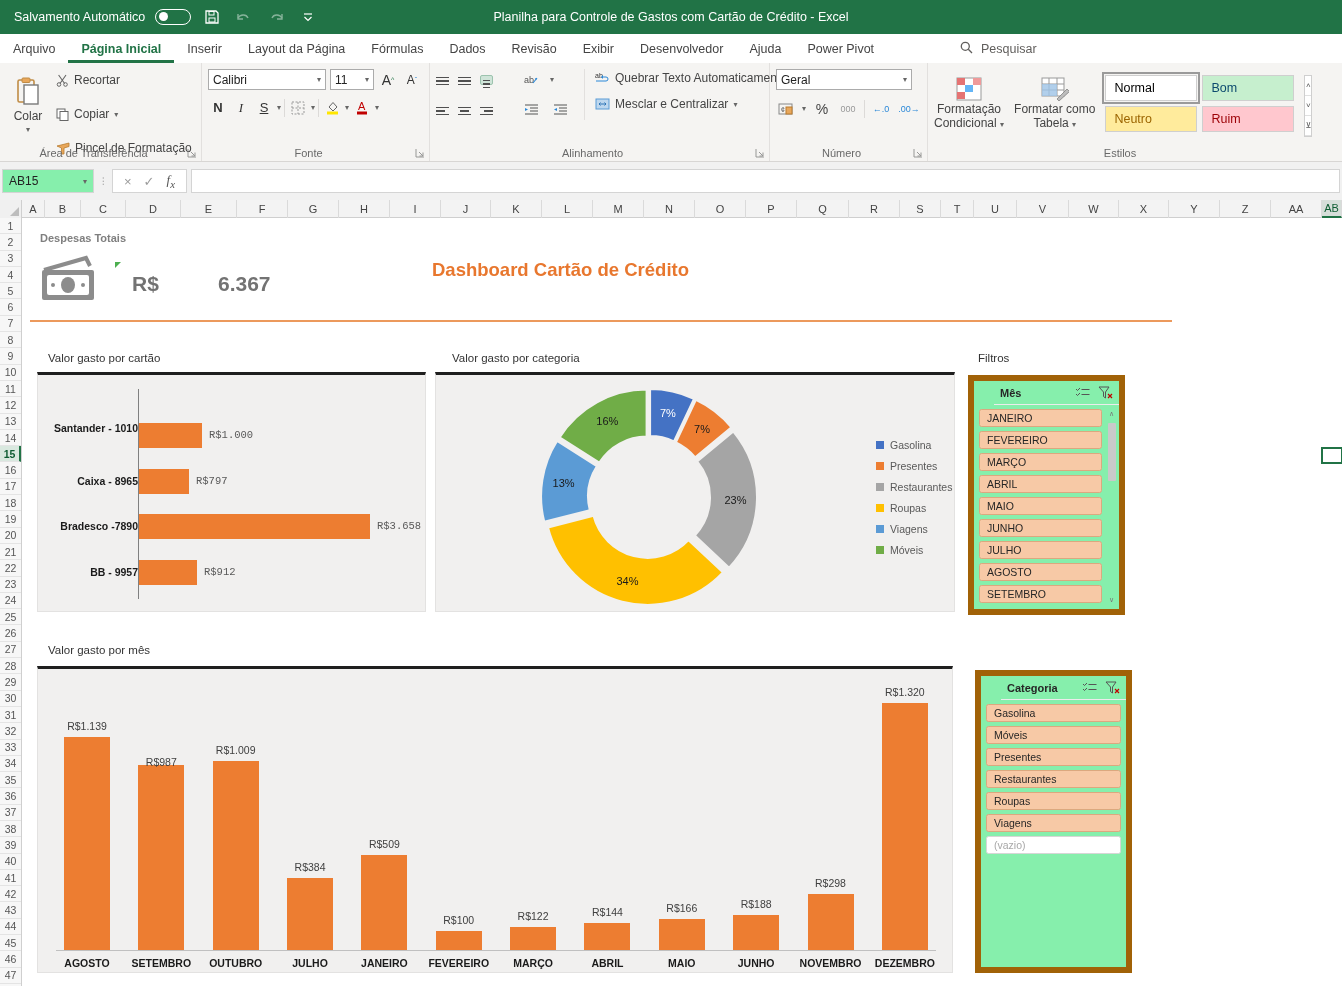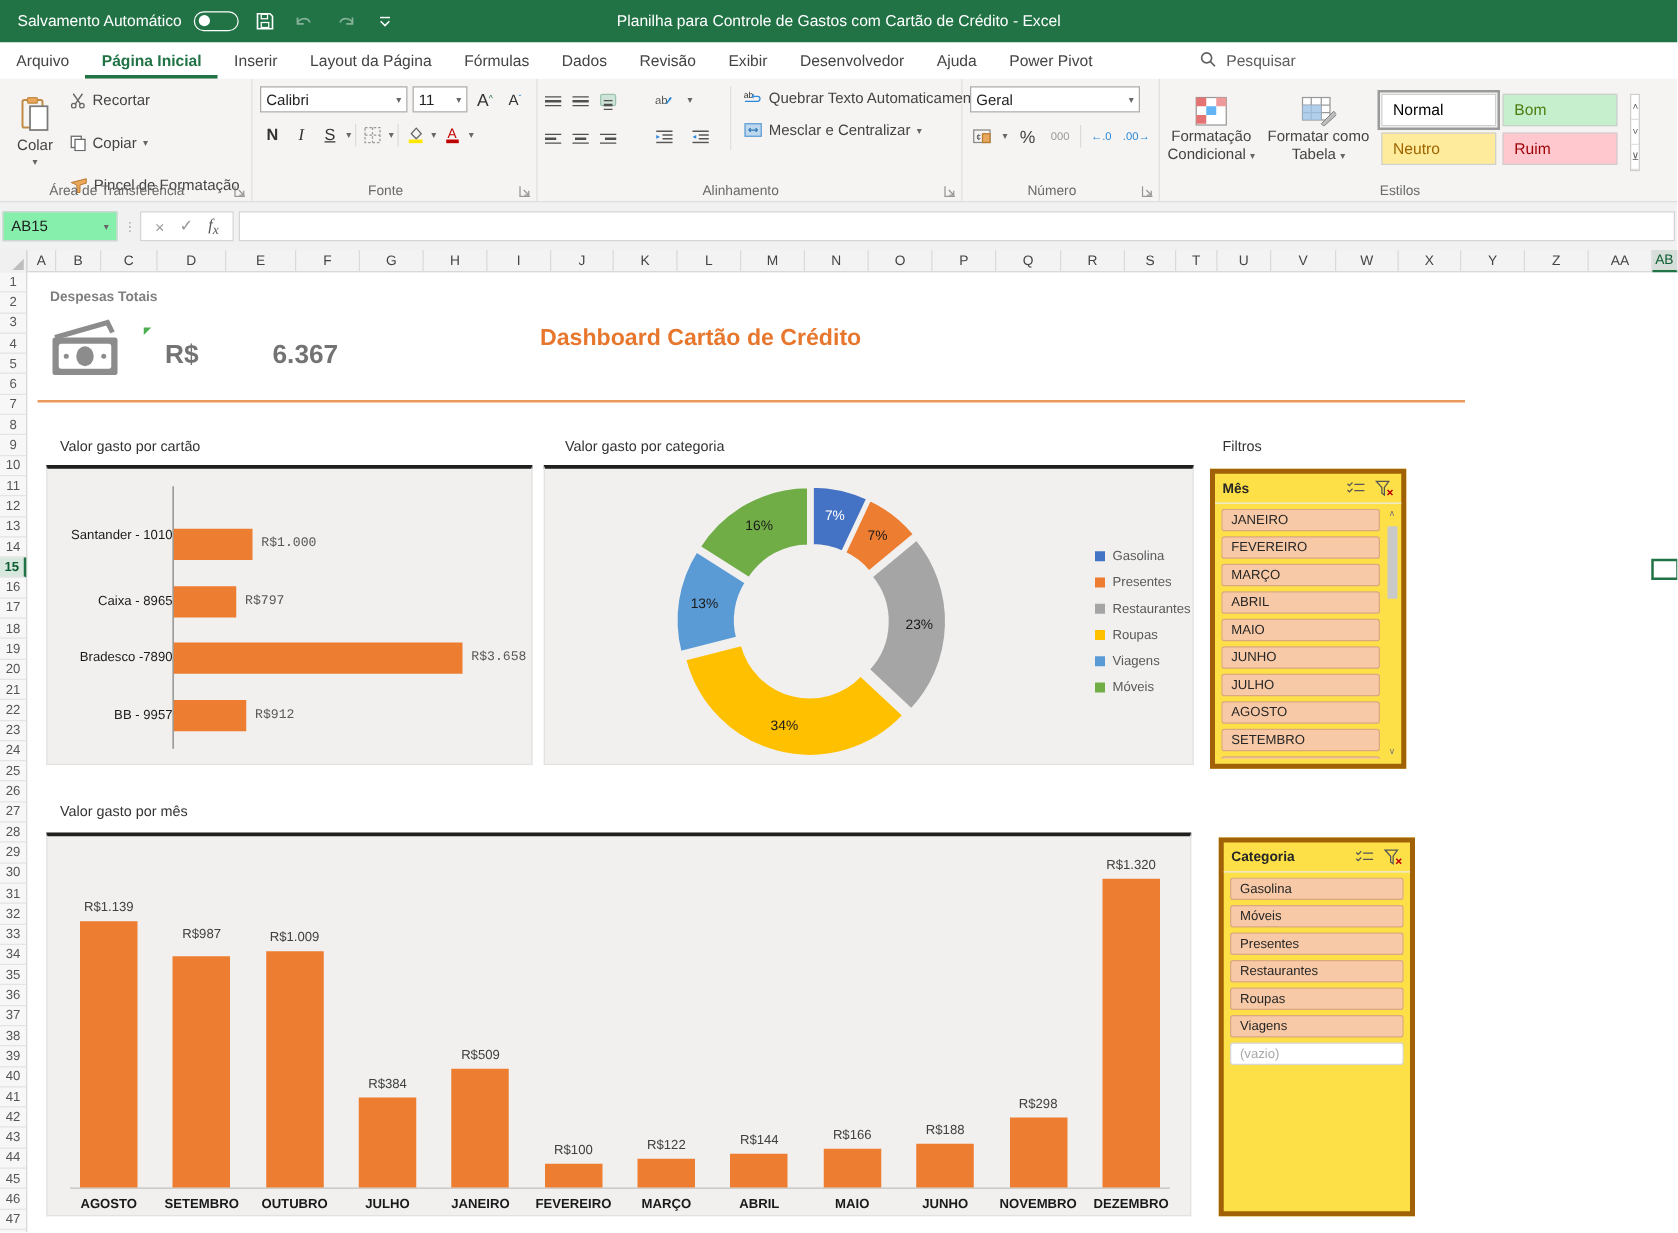--- a/index.html
+++ b/index.html
@@ -65,32 +65,32 @@
 
   
   .kpi-label{position:absolute;left:18px;top:14px;font-size:11px;font-weight:bold;color:#7F7F7F;}
   .kpi-cur{position:absolute;left:110px;top:54px;font-size:21px;font-weight:bold;color:#737373;}
   .kpi-val{position:absolute;left:196px;top:54px;font-size:21px;font-weight:bold;color:#737373;}
   .kpi-mark{position:absolute;left:93px;top:44px;width:0;height:0;border-left:6px solid #4CAF50;border-bottom:6px solid transparent;}
   .dash-title{position:absolute;left:410px;top:41px;font-size:18.5px;font-weight:bold;color:#E8772E;}
   .hline{position:absolute;left:8px;top:102px;width:1142px;height:0;border-top:2px solid #E9873F;opacity:.85;}
   .sec-title{position:absolute;font-size:11.5px;color:#333;}
   .chartbox{position:absolute;background:#F1F0EF;border:1px solid #E3E2E1;border-top:3px solid #1F1F1F;}
-  .slicer{position:absolute;background:#fde047;border:4px solid #a16207;}
+  .slicer{position:absolute;background:#86efac;border:6px solid #a16207;padding-left:20px;}
   .slicer-hd{height:24px;display:flex;align-items:center;padding:0 6px;border-bottom:1px solid #ECECEC;}
   .slicer-hd .st{font-size:11px;font-weight:bold;color:#262626;}
   .slicer-hd .sic{margin-left:auto;display:flex;gap:8px;align-items:center;}
   .sl-items{position:absolute;left:5px;right:5px;top:28px;bottom:4px;overflow:hidden;}
   .sl-item{height:17.5px;border-radius:2.5px;background:#F7C9A6;border:1px solid #DBA87F;font-size:10.5px;color:#262626;
      display:flex;align-items:center;padding:0 7px;margin-bottom:4.5px;}
   .sl-item.empty{background:#fff;border:1px solid #D6D6D6;color:#A8A8A8;}
   .sl-scroll{position:absolute;top:28px;bottom:4px;right:2px;width:11px;}
   .sl-scroll .arr{position:absolute;left:0;width:11px;height:10px;font-size:7px;color:#777;text-align:center;line-height:10px;}
   .sl-thumb{position:absolute;left:1.5px;width:8px;background:#C9C9C9;border-radius:1px;}
-  .bar-row-label{position:absolute;width:100px;text-align:right;font-size:10.5px;font-weight:normal;color:#1A1A1A;line-height:1.25;}
+  .bar-row-label{position:absolute;width:100px;text-align:right;font-size:10.5px;font-weight:bold;color:#1A1A1A;line-height:1.25;}
   .hbar{position:absolute;height:25px;background:#ED7D31;}
   .hbar-val{position:absolute;font-size:10.5px;color:#595959;white-space:nowrap;font-family:Liberation Mono, monospace;}
   .vaxis{position:absolute;width:1px;background:#808080;}
   .col-bar{position:absolute;background:#ED7D31;}
   .col-val{position:absolute;width:80px;text-align:center;font-size:10.5px;color:#404040;white-space:nowrap;}
   .col-cat{position:absolute;width:86px;text-align:center;font-size:10.5px;font-weight:bold;color:#1A1A1A;}
   .baseline{position:absolute;height:1px;background:#C0C0C0;}
   .legend-item{position:absolute;display:flex;align-items:center;gap:6px;font-size:10.5px;color:#595959;}
   .legend-item .sq{width:8px;height:8px;flex:none;}
   .donut-lbl{position:absolute;font-size:11px;color:#262626;transform:translate(-50%,-50%);}
@@ -384,21 +384,21 @@
           <svg width="28" height="24" viewBox="0 0 28 24">
               <rect x="1" y="1" width="22" height="18" fill="#fff" stroke="#999"></rect>
               <path d="M1 7h22 M1 13h22 M8 1v18 M16 1v18" stroke="#999"></path>
               <rect x="1" y="7" width="15" height="12" fill="#9DC3E6" opacity=".8"></rect>
               <path d="M16 22 L26 12 l2.5 2.5 L18 24z" fill="#BDBDBD" stroke="#777" stroke-width=".7"></path>
             </svg>
           <span style="line-height:1.15;text-align:center;"><span>Formatar como</span><br><span>Tabela</span> <span class="caret">▾</span></span>
         </div>
         <div id="styleGallery" style="display:grid;grid-template-columns:auto auto;gap:5px;padding-top:6px;">
             <div class="style-cell" style="background: rgb(255, 255, 255); color: rgb(0, 0, 0); outline: rgb(154, 154, 154) solid 2px; outline-offset: 1px;">Normal</div>
-            <div class="style-cell" style="background: rgb(198, 239, 206); color: #4d7c0f;">Bom</div>
+            <div class="style-cell" style="background: rgb(198, 239, 206); color: #0c4a6e;">Bom</div>
             <div class="style-cell" style="background: rgb(255, 235, 156); color: rgb(156, 101, 0);">Neutro</div>
             <div class="style-cell" style="background: rgb(255, 199, 206); color: rgb(156, 0, 6);">Ruim</div>
           </div>
         <div class="gal-scroll" style="height:62px;margin-top:6px;">
             <span>˄</span>
             <span>˅</span>
             <span>⊻</span>
           </div>
       </div>
       <div class="rg-label" style="right:0;">Estilos</div>
@@ -577,21 +577,21 @@
             <span class="sq" style="background: rgb(112, 173, 71);"></span>
             <span>Móveis</span>
           </div>
         </div>
       <div class="chartbox" id="chartMonth" style="left:15px;top:448px;width:916px;height:307px;">
           <div class="baseline" style="left: 18px; top: 281px; width: 880px;"></div>
           <div class="col-bar" style="left: 26px; top: 68px; width: 46px; height: 213px; background: rgb(237, 125, 49);"></div>
           <div class="col-val" style="left: 9px; top: 51px;">R$1.139</div>
           <div class="col-cat" style="left: 6px; top: 288px;">AGOSTO</div>
           <div class="col-bar" style="left: 100.35px; top: 96px; width: 46px; height: 185px; background: rgb(237, 125, 49);"></div>
-          <div class="col-val" style="left: 83.35px; top: 72px;">R$987</div>
+          <div class="col-val" style="left: 83.35px; top: 87px;">R$987</div>
           <div class="col-cat" style="left: 80.35px; top: 288px;">SETEMBRO</div>
           <div class="col-bar" style="left: 174.7px; top: 92px; width: 46px; height: 189px; background: rgb(237, 125, 49);"></div>
           <div class="col-val" style="left: 157.7px; top: 75px;">R$1.009</div>
           <div class="col-cat" style="left: 154.7px; top: 288px;">OUTUBRO</div>
           <div class="col-bar" style="left: 249.05px; top: 209px; width: 46px; height: 72px; background: rgb(237, 125, 49);"></div>
           <div class="col-val" style="left: 232.05px; top: 192px;">R$384</div>
           <div class="col-cat" style="left: 229.05px; top: 288px;">JULHO</div>
           <div class="col-bar" style="left: 323.4px; top: 186px; width: 46px; height: 95px; background: rgb(237, 125, 49);"></div>
           <div class="col-val" style="left: 306.4px; top: 169px;">R$509</div>
           <div class="col-cat" style="left: 303.4px; top: 288px;">JANEIRO</div>

